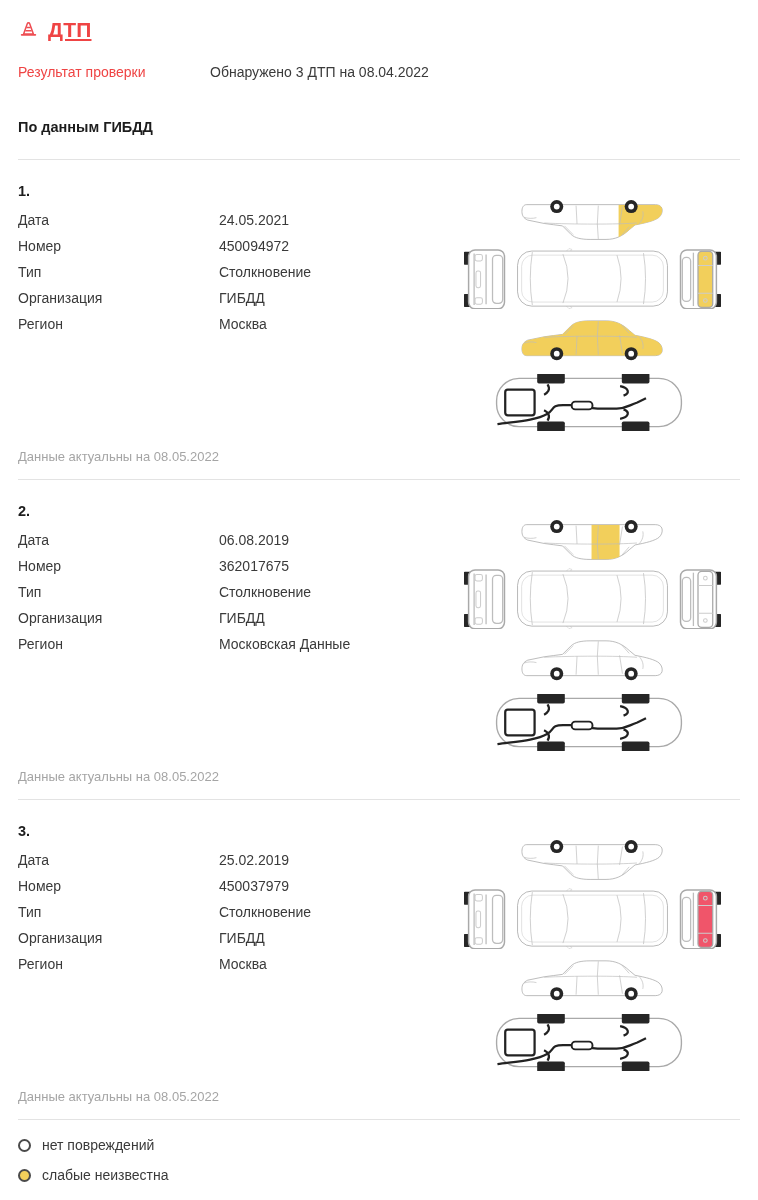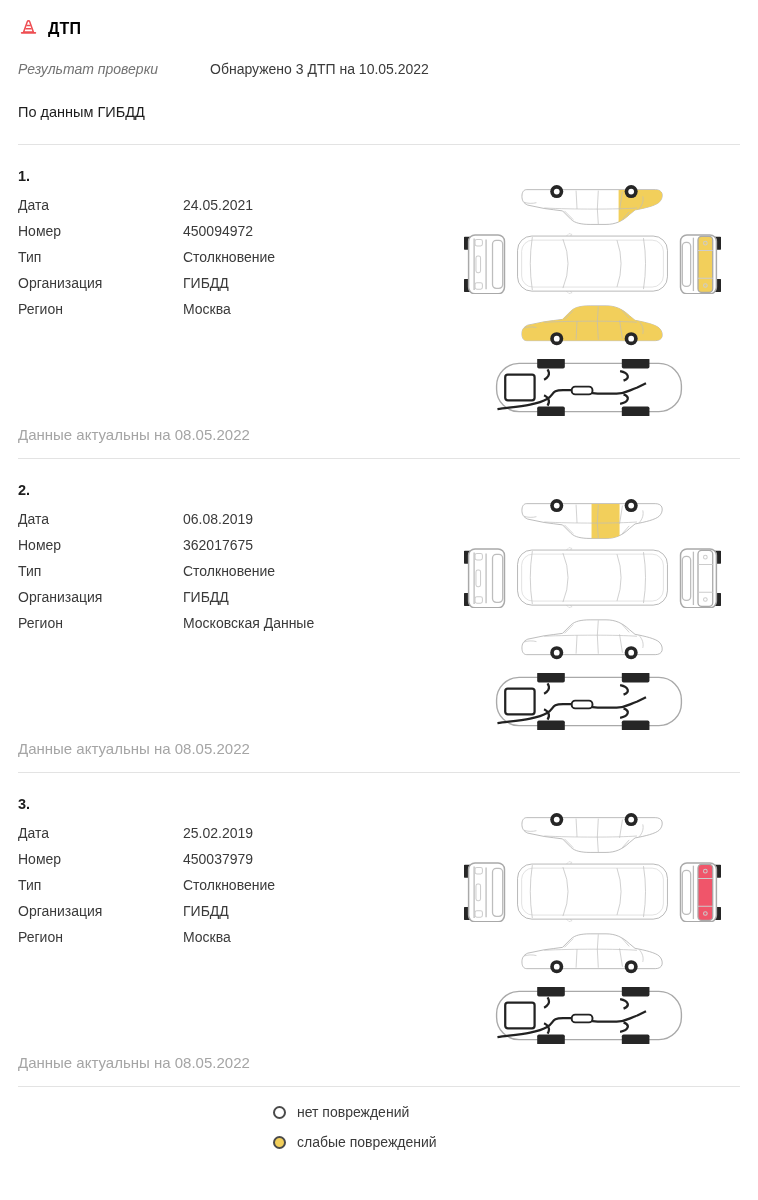--- a/index.html
+++ b/index.html
@@ -7,41 +7,41 @@
   body {
     width: 758px;
     font-family: "Liberation Sans", "DejaVu Sans", sans-serif;
     color:#3a3a3a;
     -webkit-font-smoothing: antialiased;
   }
   .page { width:758px; padding:0 18px; }
 
   
   .hdr-row { display:flex; align-items:center; gap:9px; padding-top:18px; }
-  .hdr-title { font-size:16px; font-weight:700; color:#000000; letter-spacing:.2px; }
+  .hdr-title { font-size:21px; font-weight:700; color:#ef4444; letter-spacing:.2px;text-decoration:underline; }
   .cone { width:21px; height:21px; }
 
   .result-row { display:flex; margin-top:22px; font-size:14px; }
-  .result-row .lbl { flex:0 0 192px; color:#737373;font-style:italic; }
+  .result-row .lbl { flex:0 0 192px; color:#ef4444; }
   .result-row .val { color:#3a3a3a; }
 
-  .source-heading { margin-top:27px; font-size:14.5px; font-weight:400; color:#1d1d1d; }
+  .source-heading { margin-top:39px; font-size:14.5px; font-weight:700; color:#1d1d1d; }
 
   .divider { border:none; border-top:1px solid #e3e3e3; margin-top:24px; }
   .divider.tight { margin-top:0; }
 
   
   .record { padding-top:21px; }
   .record-main { display:flex; justify-content:space-between; min-height:258px; }
   .fields { flex:1 1 auto; padding-top:2px; }
   .rec-index { font-size:14.5px; font-weight:700; color:#1d1d1d; margin-bottom:13px; }
-  .field-row { display:flex; font-size:14px; margin-bottom:9px; line-height:17px; }
+  .field-row { display:flex; font-size:14px; margin-bottom:9px; line-height:17px;gap:36px; }
   .field-row .lbl { flex:0 0 165px; }
   .field-row .val { }
-  .footnote { font-size:15px; color:#a5a5a5; margin:2px 0 15px; }
+  .footnote { font-size:13px; color:#a5a5a5; margin:10px 0 15px; }
 
   
   .diagrams { flex:0 0 278px; width:278px; }
   .diagrams svg { display:block; width:100%; height:auto; }
   .d-flip  { width:145px; margin:13px 0 4px 58px; }
   .d-mid   { display:flex; align-items:center; gap:6px; margin-left:2px; }
   .d-front { width:46px; flex:none; }
   .d-top   { width:153px; flex:none; }
   .d-rear  { width:46px; flex:none; }
   .d-side  { width:145px; margin:7px 0 7px 58px; }
@@ -51,21 +51,21 @@
   .car-svg .ln   { fill:none; stroke:#bdbdbd; stroke-width:1.4; }
   .car-svg .ln2  { fill:none; stroke:#cccccc; stroke-width:1.1; }
   .car-svg .tire { fill:#262626; }
   .car-svg .hub  { fill:#fff; }
   .car-svg .mech { fill:none; stroke:#222; stroke-width:2.6; }
   .car-svg .mechf{ fill:#fff; stroke:#222; stroke-width:2.2; }
   .car-svg .zone { fill:none; }
   .car-svg .zone-stroked { fill:#fff; stroke:#a9a9a9; stroke-width:1.4; }
 
   
-  .legend { display:flex; padding:17px 0 0;justify-content:center; }
+  .legend { display:flex; padding:17px 0 0; }
   .legend-col { width:212px; }
   .legend-col:last-child { width:auto; }
   .legend-item { display:flex; align-items:center; gap:11px; margin-bottom:14px; font-size:14px; color:#3a3a3a; }
   .swatch { width:13px; height:13px; flex:none; border:2px solid #4a4a4a; border-radius:50%; background:#fff; }
 </style>
 </head>
 <body>
 
 <div class="page">
 
@@ -73,21 +73,21 @@
     <svg class="cone" viewBox="0 0 24 24">
       <path d="M12,3.2 C12.8,3.2 13.2,3.6 13.4,4.2 L17.6,16 L6.4,16 L10.6,4.2 C10.8,3.6 11.2,3.2 12,3.2 Z" fill="none" stroke="#EE4D52" stroke-width="1.7" stroke-linejoin="round"></path>
       <path d="M9.6,8.6 L14.4,8.6 M8.4,12.2 L15.6,12.2" stroke="#EE4D52" stroke-width="1.7"></path>
       <path d="M4.2,16.9 L19.8,16.9" stroke="#EE4D52" stroke-width="2" stroke-linecap="round"></path>
     </svg>
     <div class="hdr-title">ДТП</div>
   </div>
 
   <div class="result-row">
     <div class="lbl">Результат проверки</div>
-    <div class="val">Обнаружено 3 ДТП на 10.05.2022</div>
+    <div class="val">Обнаружено 3 ДТП на 08.04.2022</div>
   </div>
 
   <div class="source-heading">По данным ГИБДД</div>
 
   <hr class="divider">
 
   <div class="record">
     <div class="record-main">
       <div class="fields">
         <div class="rec-index">1.</div>
@@ -451,20 +451,20 @@
   </div>
 
   <div class="legend">
     <div class="legend-col">
       <div class="legend-item">
         <span class="swatch" style="background: rgb(255, 255, 255);"></span>
         <span>нет повреждений</span>
       </div>
       <div class="legend-item">
         <span class="swatch" style="background: rgb(242, 207, 91);"></span>
-        <span>слабые повреждений</span>
+        <span>слабые неизвестна</span>
       </div>
     </div>
     <div class="legend-col">
     </div>
   </div>
 
 </div>
 
 </body></html>

